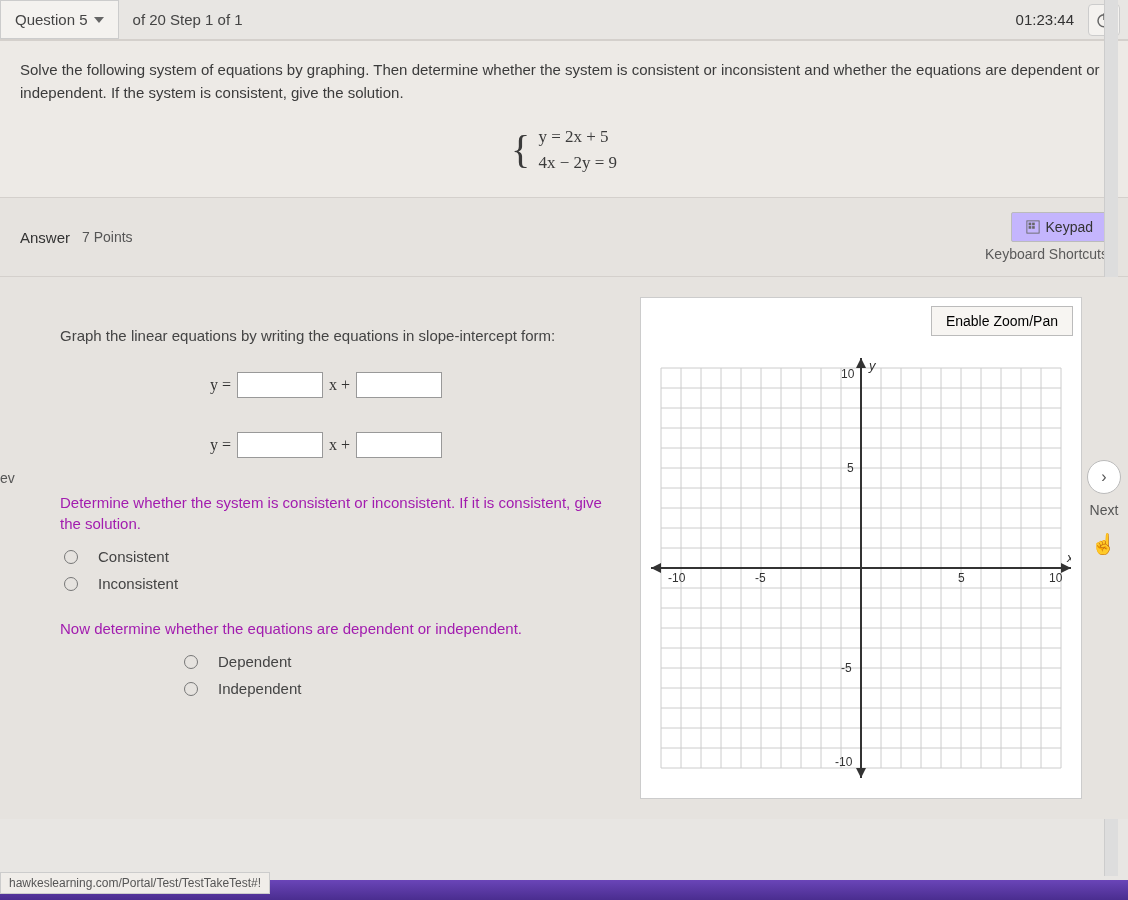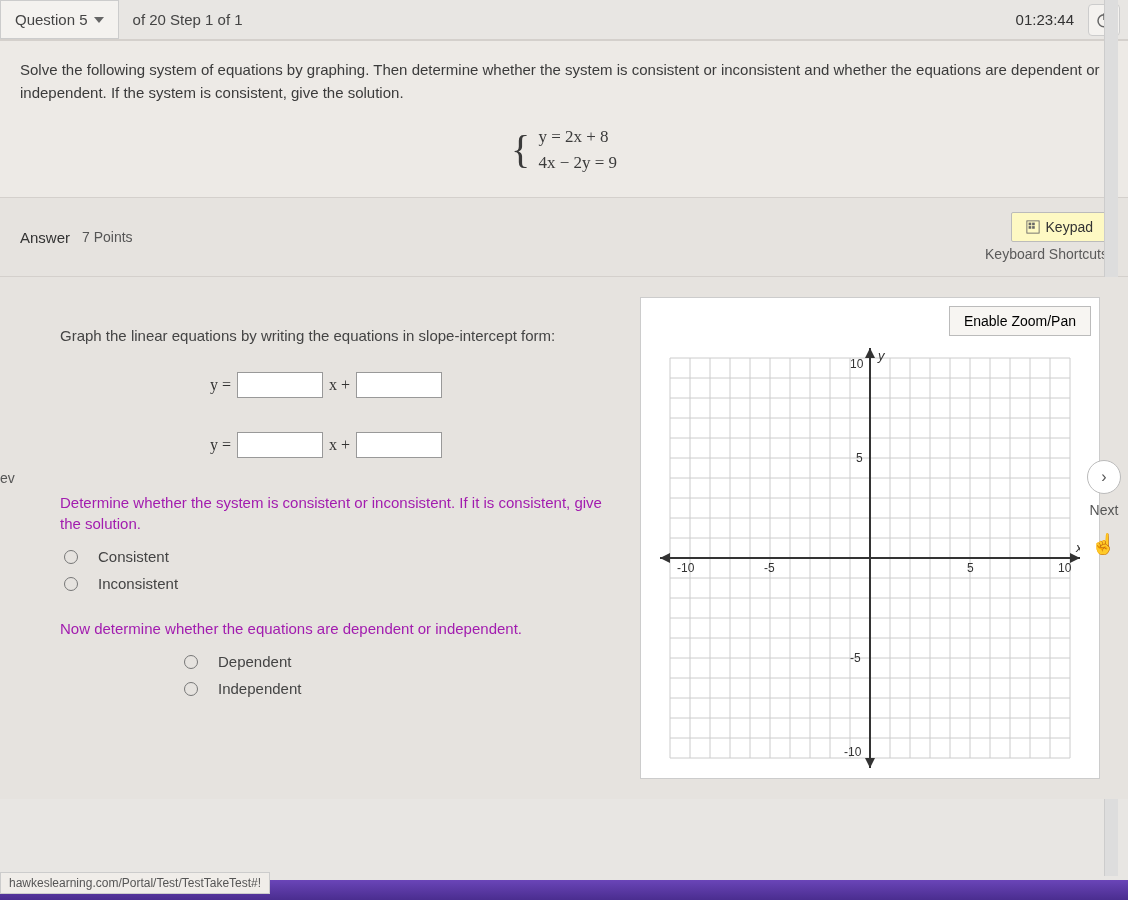--- a/index.html
+++ b/index.html
@@ -11,33 +11,33 @@
 .timer{margin-left:auto;padding:10px 14px;font-size:15px;color:#333}
 .power-btn{width:32px;height:32px;border:1px solid #ccc;border-radius:4px;display:flex;align-items:center;justify-content:center;margin-right:8px;background:#f4f2ef}
 .question-body{padding:18px 20px 22px 20px;background:#edeae6;border-bottom:1px solid #d4d0cc;font-size:15px;color:#3b3b3b;line-height:1.5}
 .eq-system{text-align:center;margin-top:20px;font-family:"Cambria Math",Georgia,serif;font-size:17px}
 .brace{display:inline-block;vertical-align:middle;font-size:40px;line-height:40px;margin-right:4px}
 .eq-lines{display:inline-block;vertical-align:middle;text-align:left}
 .answer-header{display:flex;align-items:center;padding:14px 20px;background:#e6e3df;border-bottom:1px solid #d4d0cc}
 .answer-header .label{font-weight:400;font-size:15px;color:#333}
 .answer-header .points{margin-left:12px;font-size:14px;color:#555}
 .tool-btns{margin-left:auto;display:flex;flex-direction:column;align-items:flex-end;gap:4px}
-.keypad-btn{border:1px solid #bbb;background:#fef9c3;padding:6px 14px;font-size:14px;display:flex;align-items:center;gap:6px;border-radius:2px}
+.keypad-btn{border:1px solid #bbb;background:#c4b5fd;padding:6px 14px;font-size:14px;display:flex;align-items:center;gap:6px;border-radius:2px}
 .kbd-link{font-size:14px;color:#4a6;color:#5a5a5a}
 .answer-area{display:flex;padding:20px 0 20px 60px;gap:20px;position:relative;background:#e6e3df}
 .left-panel{flex:0 0 560px;padding-top:30px}
 .instr{font-size:15px;color:#444;margin-bottom:28px}
 .eq-row{margin:0 0 34px 150px;font-family:Georgia,serif;font-size:16px;display:flex;align-items:center;gap:6px}
 .eq-input{width:86px;height:26px;border:1px solid #999;background:#fff}
 .sub-instr{font-size:15px;color:#a21caf;margin-bottom:14px;line-height:1.4}
 .radio-row{display:flex;align-items:center;gap:20px;margin:10px 0 10px 4px;font-size:15px;color:#444}
 .radio-circle{width:14px;height:14px;border:1.5px solid #777;border-radius:50%}
 .dep-section{margin-top:26px}
 .dep-options{margin-left:120px}
-.graph-panel{flex:1;position:relative;background:#fff;border:1px solid #ccc;margin-right:28px;padding:0}
+.graph-panel{flex:1;position:relative;background:#fff;border:1px solid #ccc;margin-right:46px;padding:10px}
 .zoom-btn{position:absolute;top:8px;right:8px;border:1px solid #bbb;background:#f7f5f2;padding:6px 14px;font-size:14px}
 .graph-svg{display:block;margin:50px auto 10px auto}
 .left-nav{position:absolute;left:0;top:470px;width:26px;text-align:left;font-size:14px;color:#555}
 .right-nav{position:absolute;right:0;top:460px;width:48px;display:flex;flex-direction:column;align-items:center;gap:8px}
 .nav-circle{width:34px;height:34px;border:1px solid #bbb;border-radius:50%;background:#fff;display:flex;align-items:center;justify-content:center;font-size:16px;color:#555}
 .right-nav .label{font-size:14px;color:#555}
 .hand-icon{font-size:20px;color:#666;margin-top:6px}
 .footer-bar{position:absolute;bottom:0;left:0;right:0;height:20px;background:linear-gradient(#6a45b8,#4a2d8f)}
 .url-tab{position:absolute;bottom:6px;left:0;background:#f0ede9;border:1px solid #ccc;padding:3px 8px;font-size:12px;color:#555}
 .caret-down{display:inline-block;width:0;height:0;border-left:5px solid transparent;border-right:5px solid transparent;border-top:6px solid #666}
@@ -62,21 +62,21 @@
           <line x1="12" y1="3" x2="12" y2="12" stroke="#666" stroke-width="2"></line>
         </svg>
     </div>
   </div>
 
   <div class="question-body">
     <div>Solve the following system of equations by graphing. Then determine whether the system is consistent or inconsistent and whether the equations are dependent or independent. If the system is consistent, give the solution.</div>
     <div class="eq-system">
       <span class="brace">{</span>
       <span class="eq-lines">
-        <div>y = 2x + 8</div>
+        <div>y = 2x + 5</div>
         <div>4x − 2y = 9</div>
       </span>
     </div>
   </div>
 
   <div class="answer-header">
     <span class="label">Answer</span>
     <span class="points">7 Points</span>
     <div class="tool-btns">
       <div class="keypad-btn">

